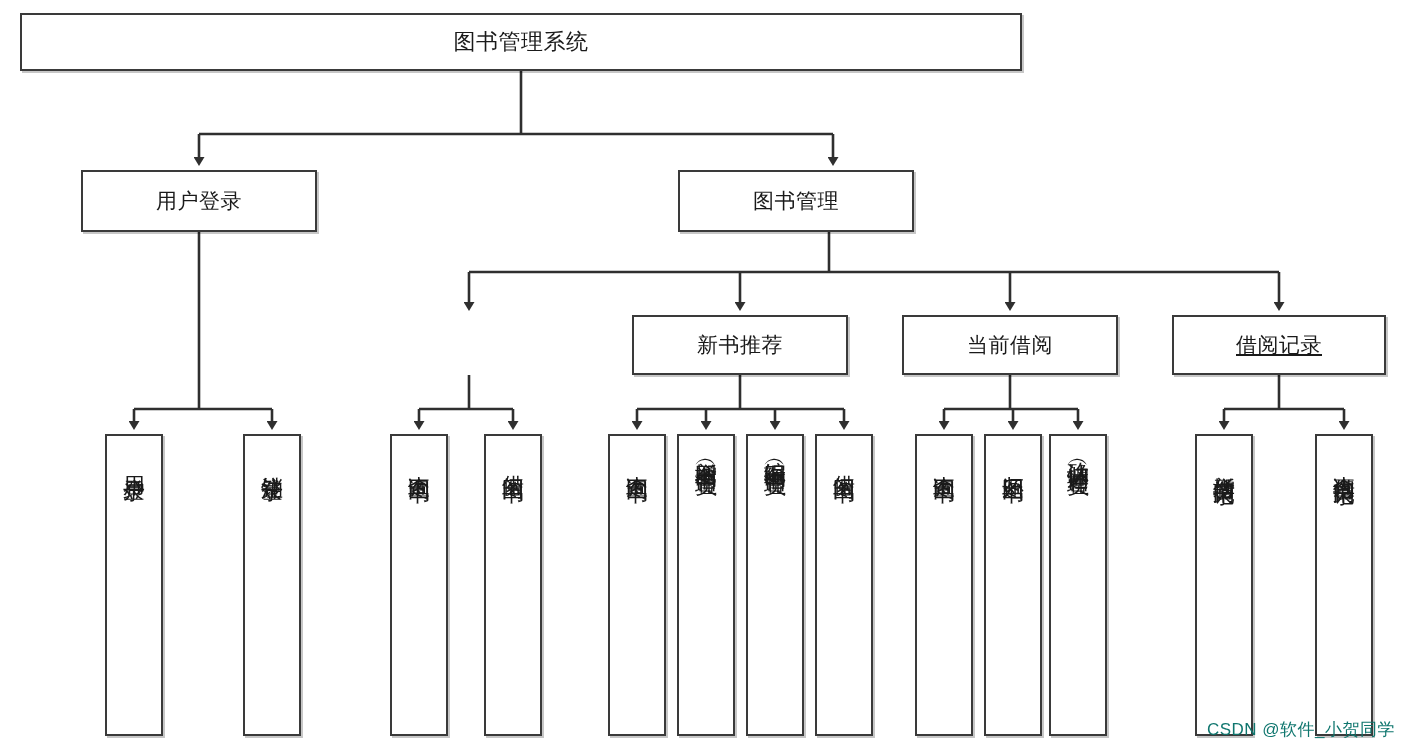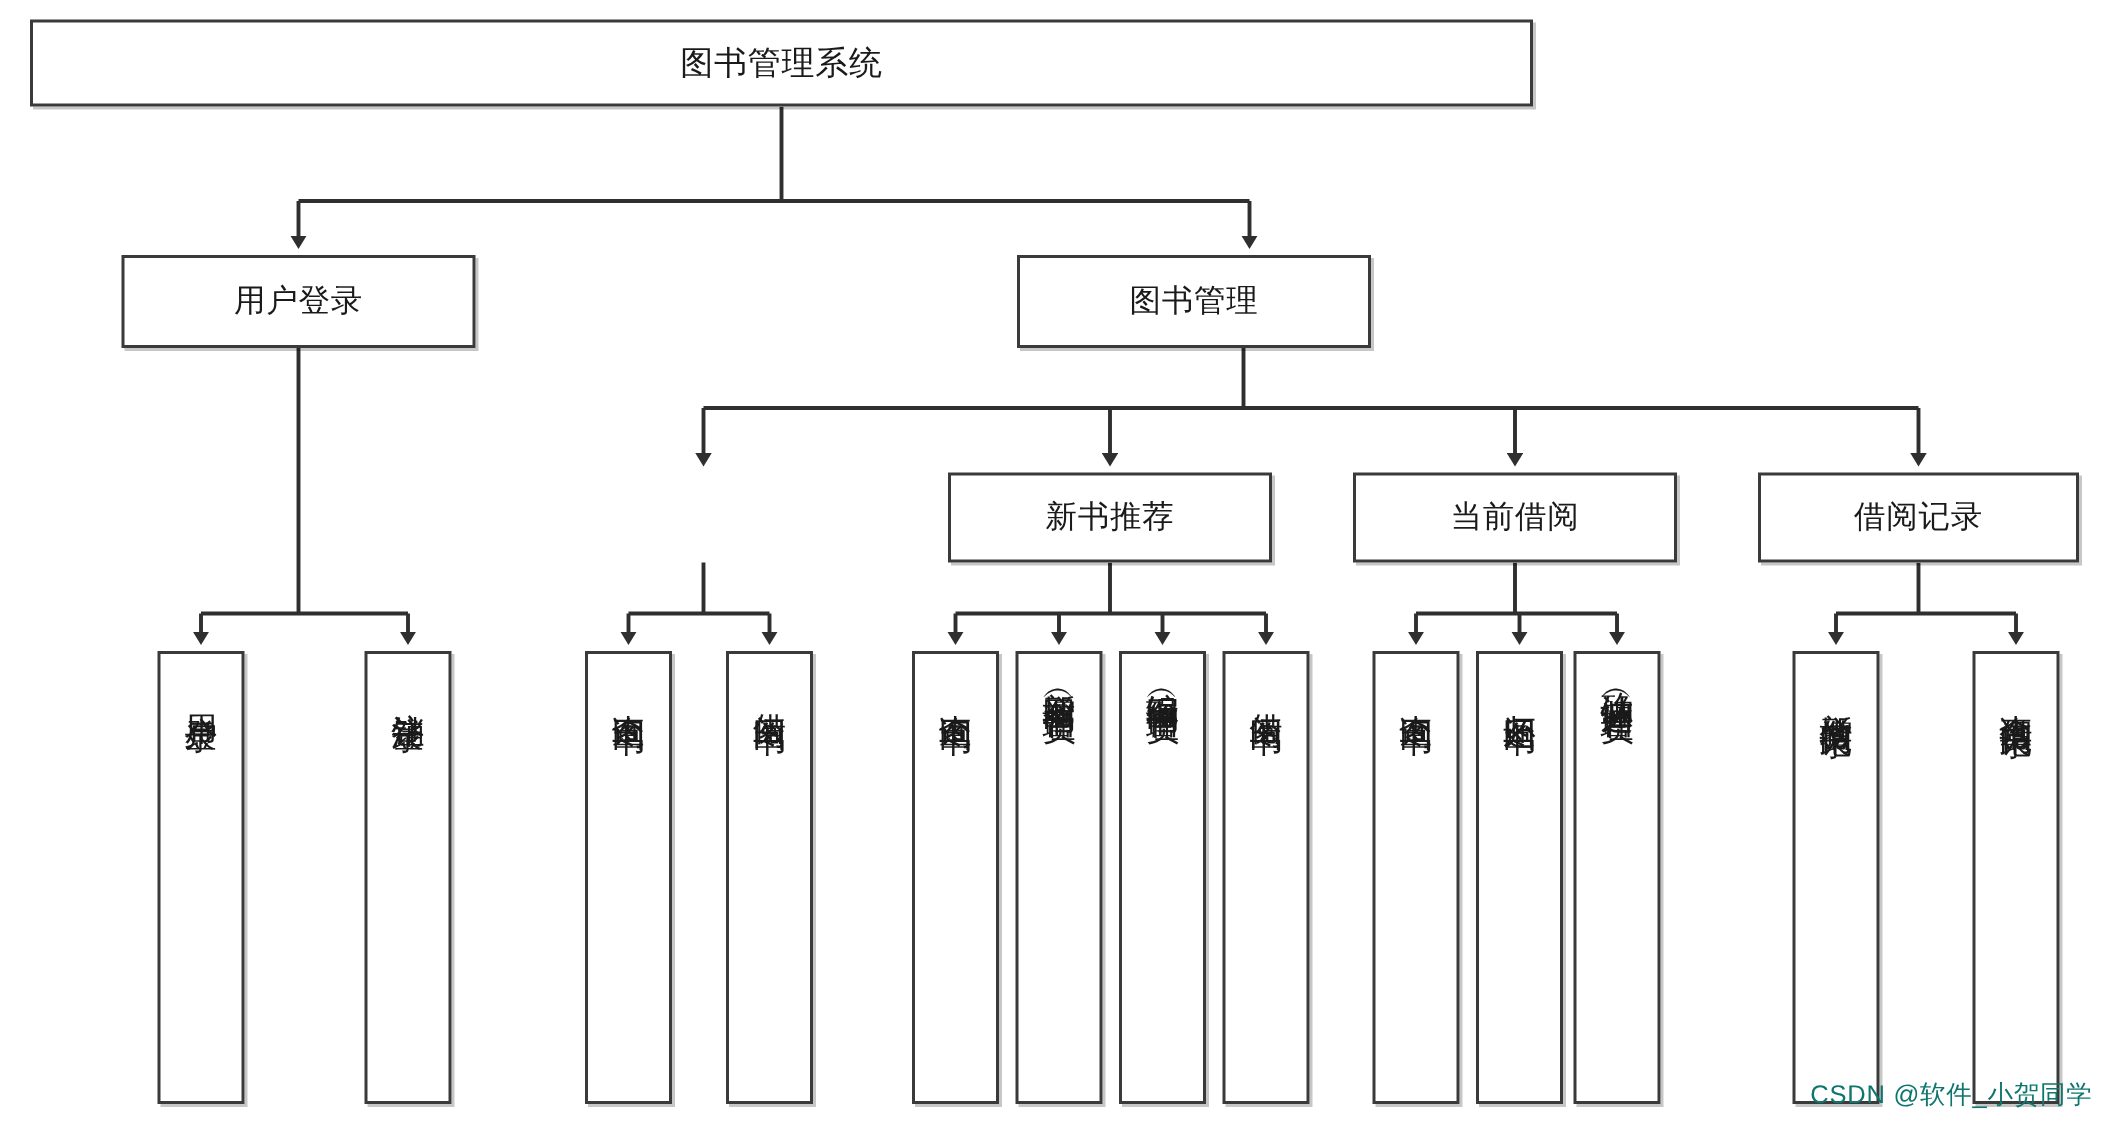--- a/index.html
+++ b/index.html
@@ -139,21 +139,21 @@
   <div class="node h" style="left:678px; top:170px; width:236px; height:62px;">
     <span class="label">图书管理</span>
   </div>
 
   <div class="node h" style="left:632px; top:315px; width:216px; height:60px;">
     <span class="label">新书推荐</span>
   </div>
   <div class="node h" style="left:902px; top:315px; width:216px; height:60px;">
     <span class="label">当前借阅</span>
   </div>
-  <div class="node h" style="left:1172px; top:315px; width:214px; height:60px;">
+  <div class="node h" style="left:1172px; top:315px; width:214px; height:60px;text-decoration:underline;">
     <span class="label">借阅记录</span>
   </div>
 
   <div class="node v" style="left:105px; top:434px; width:58px; height:302px;">
     <span class="label">用户登录</span>
   </div>
   <div class="node v" style="left:243px; top:434px; width:58px; height:302px;">
     <span class="label">注销登录</span>
   </div>
 

